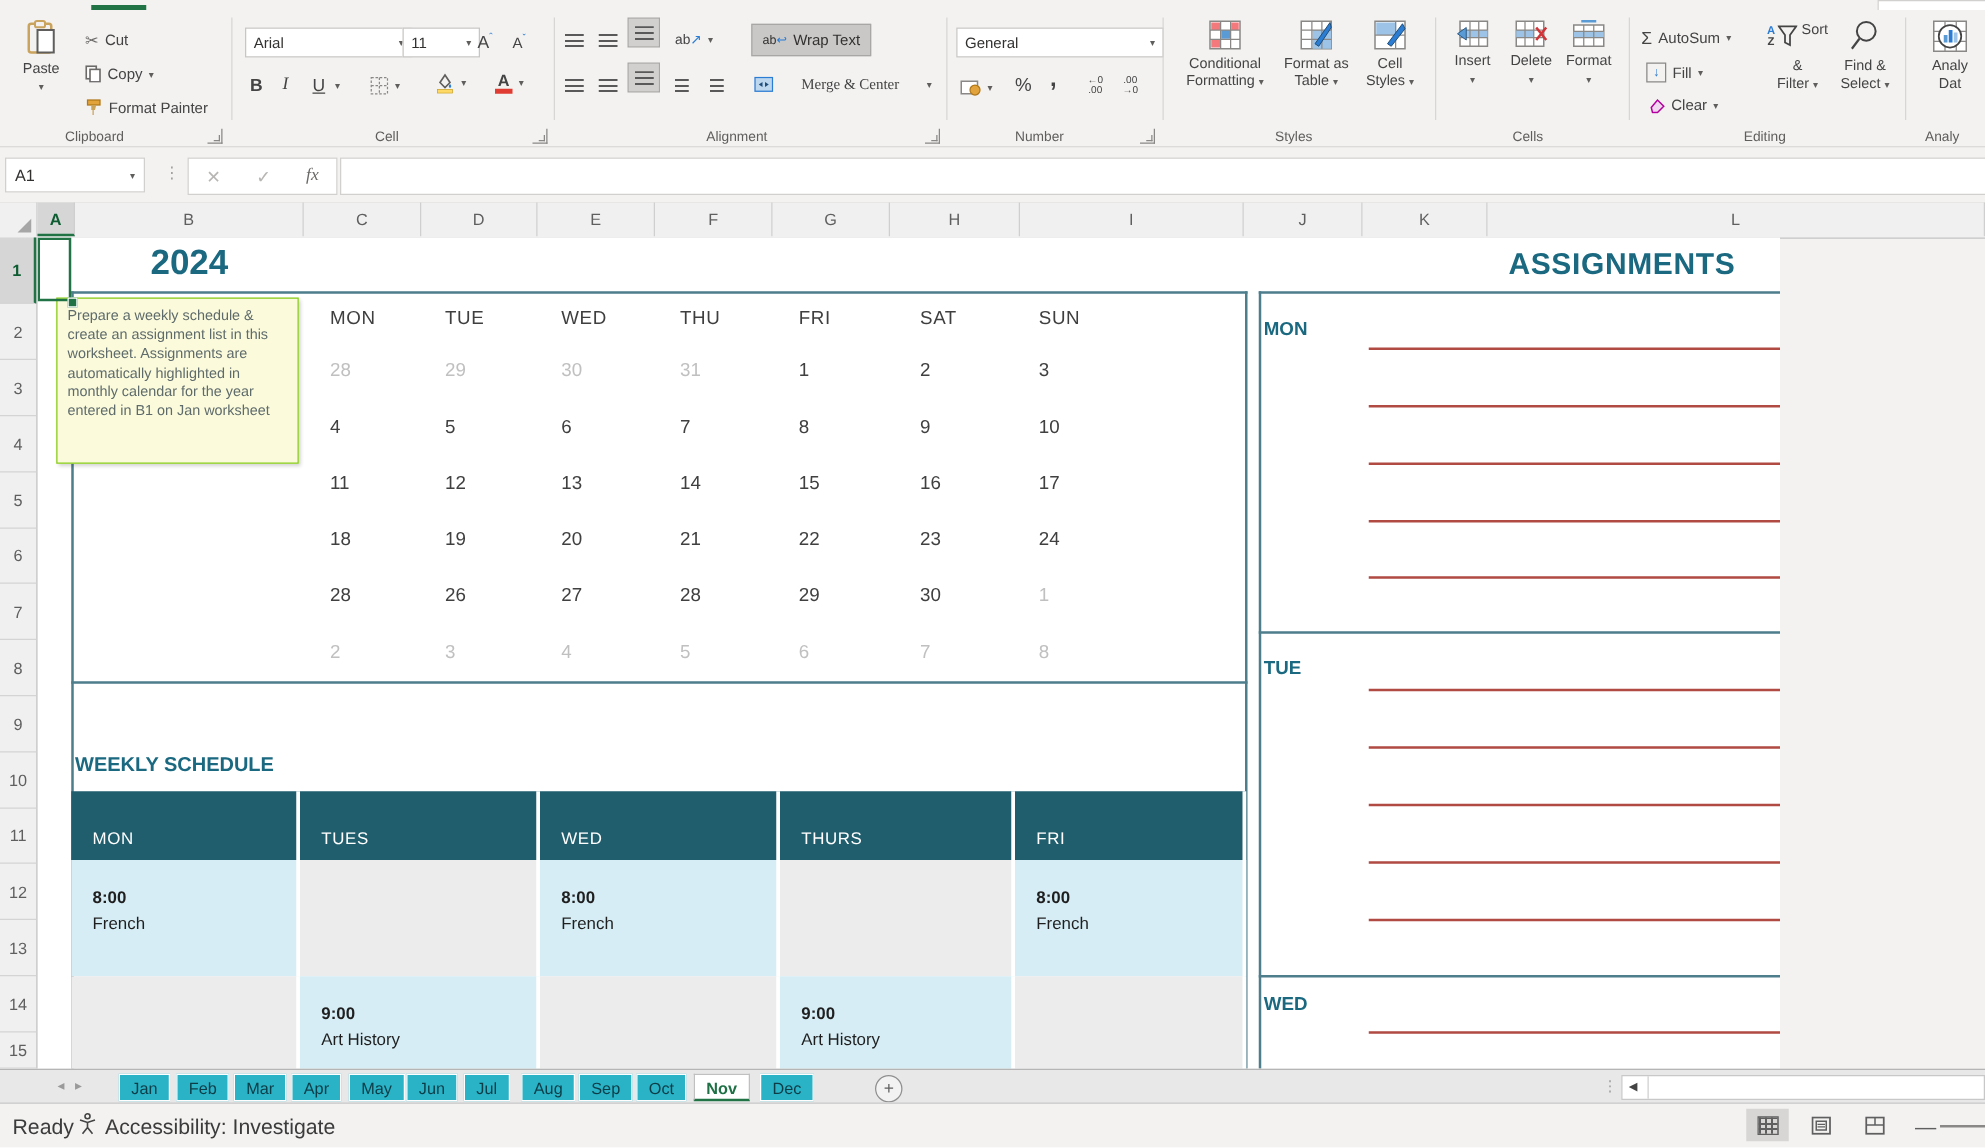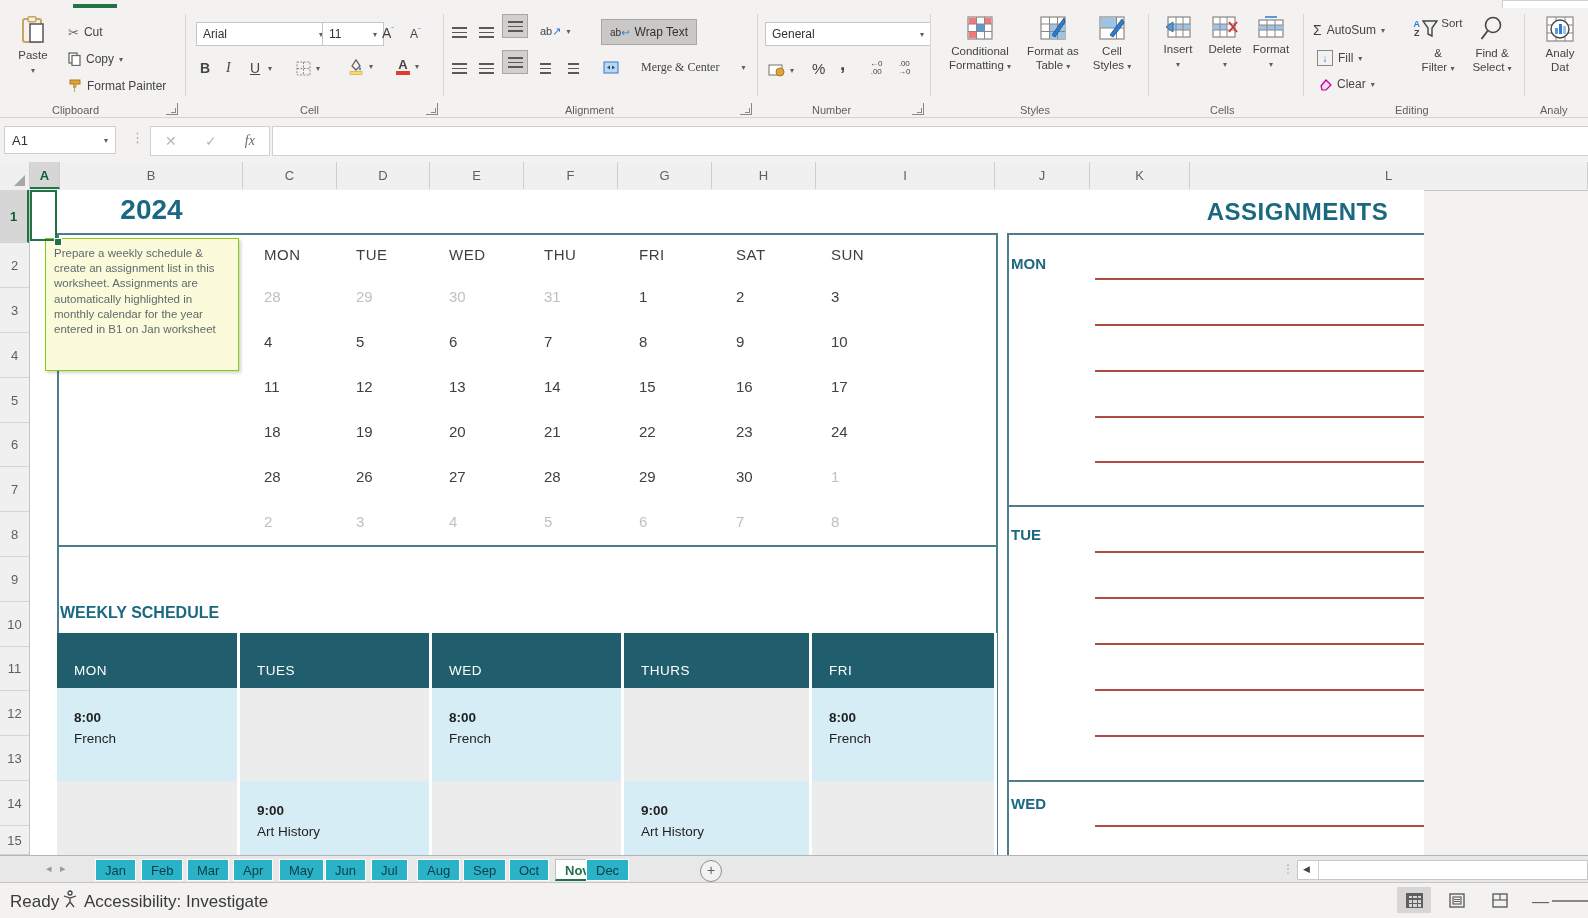--- a/index.html
+++ b/index.html
@@ -585,21 +585,21 @@
       <div class="sheettab" style="left: 141px;">Feb</div>
       <div class="sheettab" style="left: 187px;">Mar</div>
       <div class="sheettab" style="left: 233px;">Apr</div>
       <div class="sheettab" style="left: 279px;">May</div>
       <div class="sheettab" style="left: 325px;">Jun</div>
       <div class="sheettab" style="left: 371px;">Jul</div>
       <div class="sheettab" style="left: 417px; text-align: right;">Aug</div>
       <div class="sheettab" style="left: 463px;">Sep</div>
       <div class="sheettab" style="left: 509px;">Oct</div>
       <div class="sheettab active" style="left: 555px;">Nov</div>
-      <div class="sheettab" style="left: 586px;">Dec</div>
+      <div class="sheettab" style="left: 608px;">Dec</div>
     </div>
 
   <div class="statusbar">
     <span class="abs" style="left:10px;top:9px;">Ready</span>
     <svg class="abs" style="left:62px;top:7px;" width="16" height="18" viewBox="0 0 16 18">
       <circle cx="8" cy="3" r="2" fill="none" stroke="#444" stroke-width="1.3"></circle>
       <path d="M2 6 L8 8 L14 6 M8 8 L8 12 M8 12 L4 17 M8 12 L12 17" fill="none" stroke="#444" stroke-width="1.3"></path>
     </svg>
     <span class="abs" style="left:84px;top:9px;">Accessibility: Investigate</span>
     <div class="viewbtn sel" style="left:1397px;">

